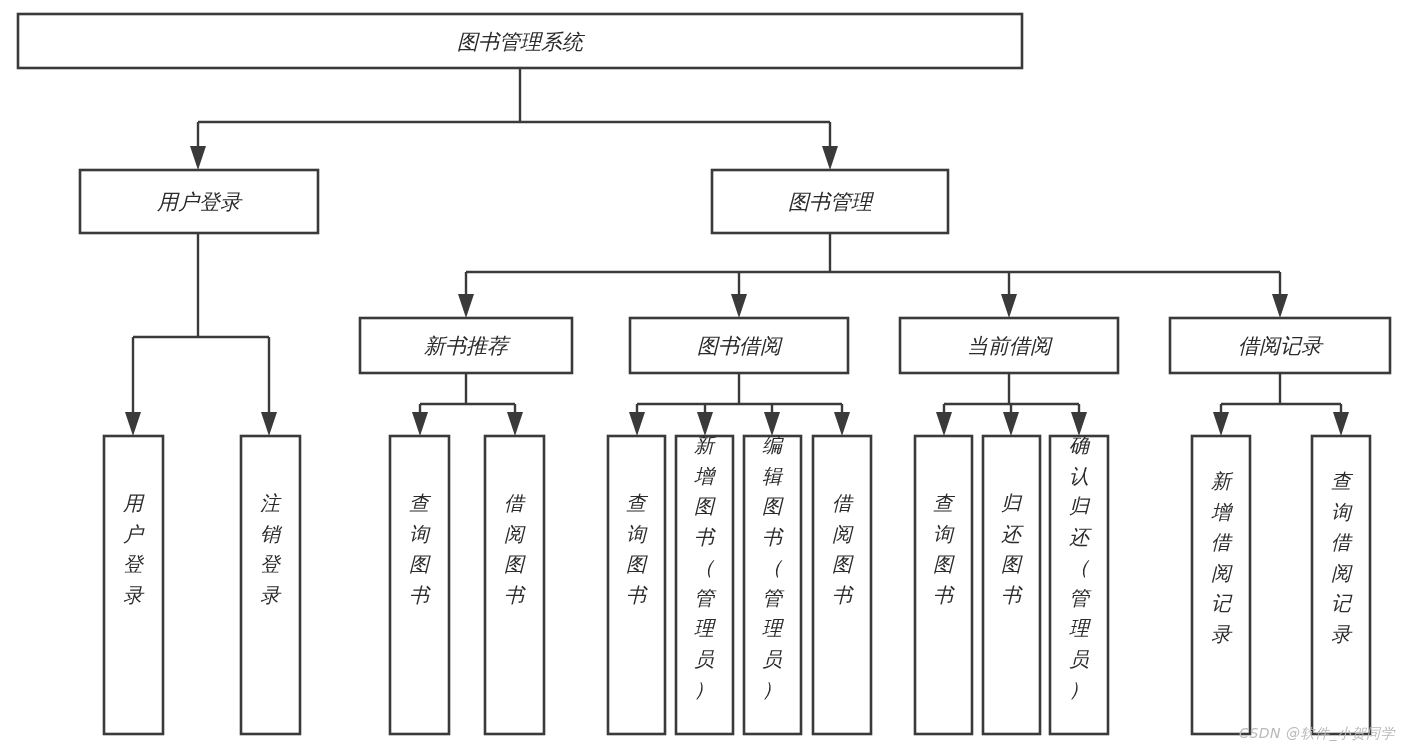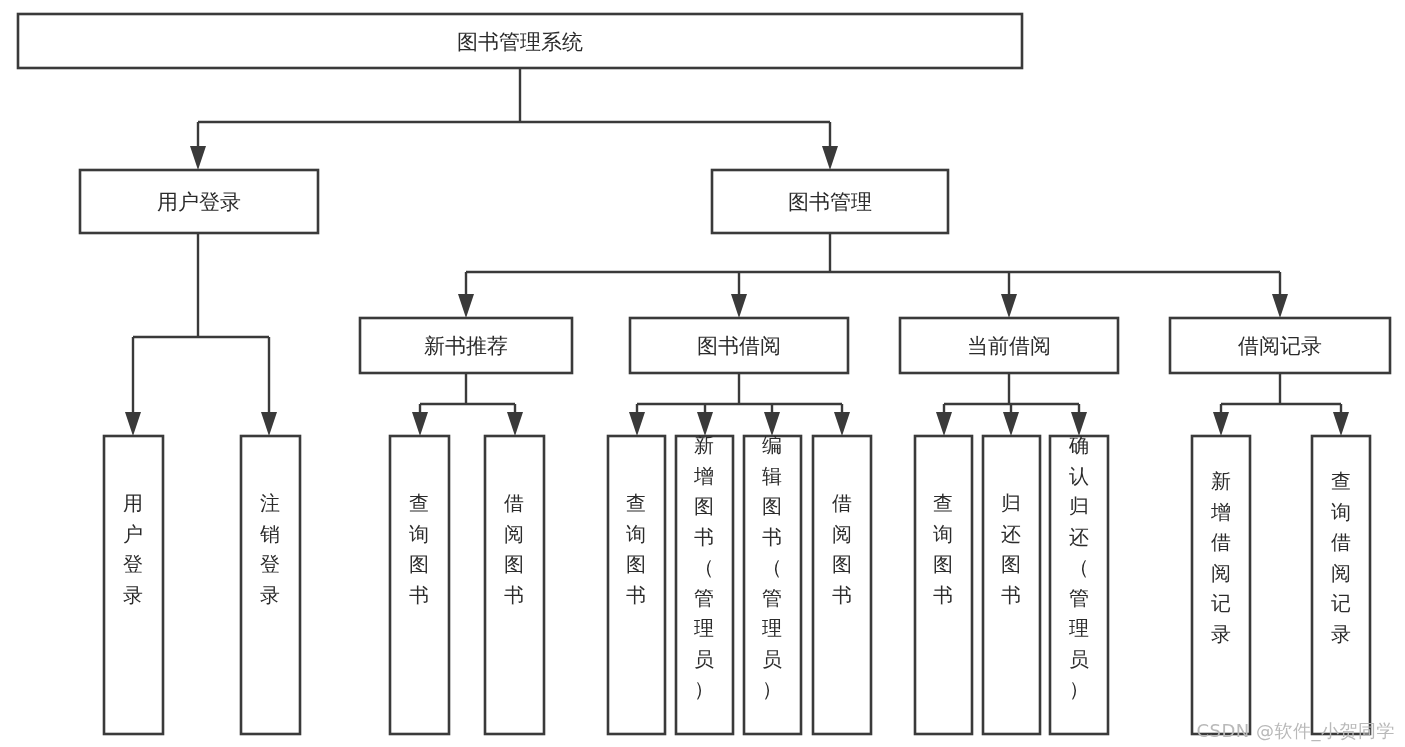--- a/index.html
+++ b/index.html
@@ -11,20 +11,21 @@
     width: 1405px;
     height: 747px;
     font-family: "DejaVu Sans", "Liberation Sans", sans-serif;
     overflow: hidden;
   }
   #diagram-root {
     position: relative;
     width: 1405px;
     height: 747px;
     background: #ffffff;
+    font-style: italic;
   }
   svg#tree-svg {
     position: absolute;
     left: 0;
     top: 0;
     width: 1405px;
     height: 747px;
   }
   .node-box {
     fill: #ffffff;
@@ -52,21 +53,21 @@
     font-family: "DejaVu Sans", "Liberation Sans", sans-serif;
     font-size: 20px;
     fill: #2b2b2b;
     text-anchor: middle;
   }
   .watermark {
     position: absolute;
     right: 10px;
     bottom: 4px;
     font-family: "DejaVu Sans", "Liberation Sans", sans-serif;
-    font-size: 18px;
+    font-size: 14px;
     color: #b9b9b9;
     letter-spacing: 0.5px;
     white-space: nowrap;
     user-select: none;
   }
 </style>
 </head>
 <body>
 
 <div id="diagram-root">

